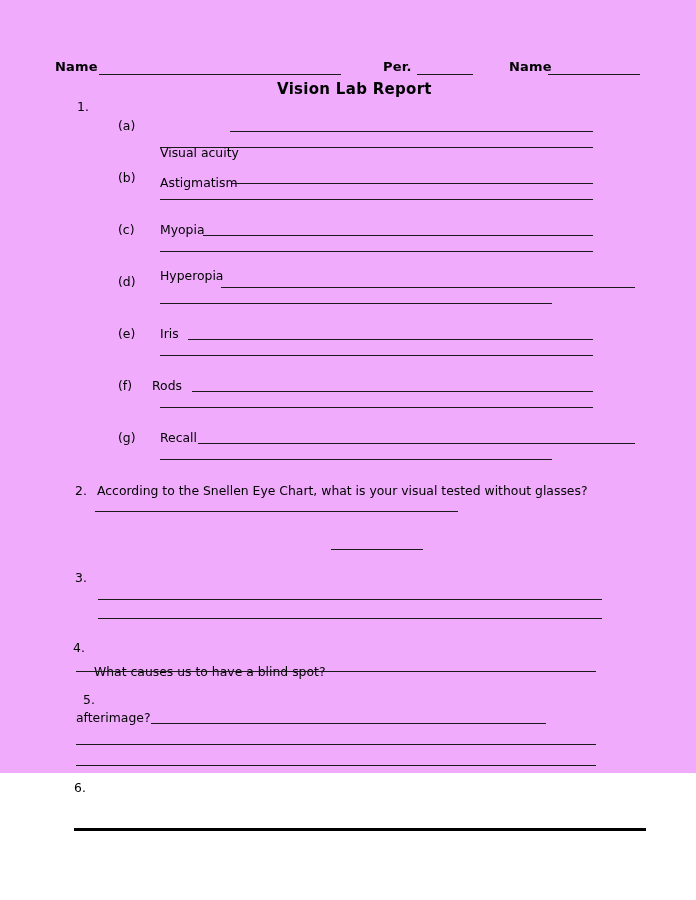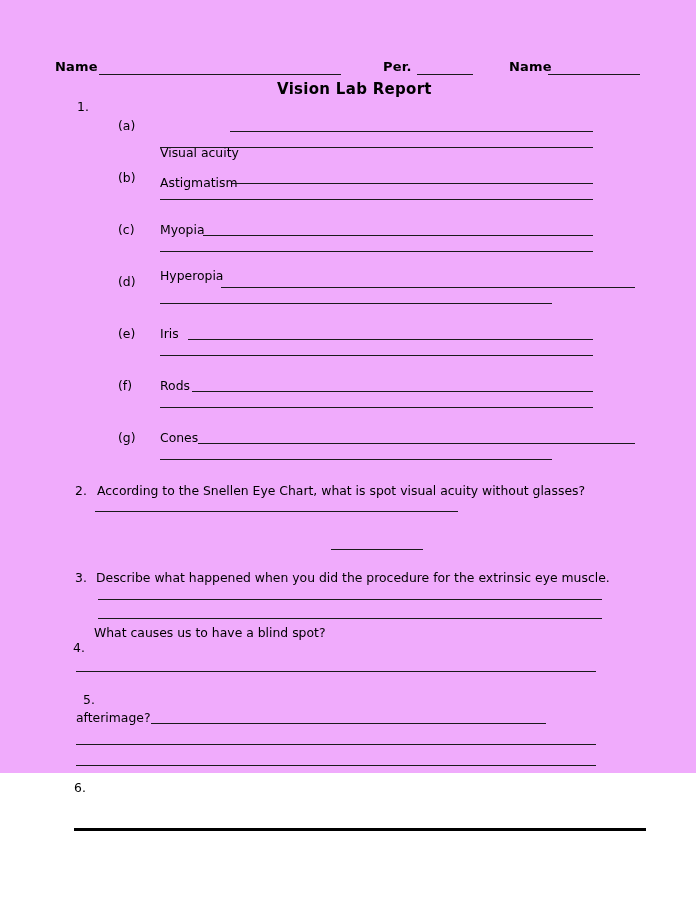--- a/index.html
+++ b/index.html
@@ -124,42 +124,41 @@
   <span class="term" style="left:160px; top:268px;">Hyperopia</span>
   <span class="rule" style="left:221px; top:287px; width:414px;"></span>
   <span class="rule" style="left:160px; top:303px; width:392px;"></span>
 
   <span class="letter" style="left:118px; top:326px;">(e)</span>
   <span class="term" style="left:160px; top:326px;">Iris </span>
   <span class="rule" style="left:188px; top:339px; width:405px;"></span>
   <span class="rule" style="left:160px; top:355px; width:433px;"></span>
 
   <span class="letter" style="left:118px; top:378px;">(f)</span>
-  <span class="term" style="left:160px; top:378px;">Rods</span>
+  <span class="term" style="left:152px; top:378px;">Rods</span>
   <span class="rule" style="left:192px; top:391px; width:401px;"></span>
   <span class="rule" style="left:160px; top:407px; width:433px;"></span>
 
   <span class="letter" style="left:118px; top:430px;">(g)</span>
-  <span class="term" style="left:160px; top:430px;">Cones</span>
+  <span class="term" style="left:160px; top:430px;">Recall</span>
   <span class="rule" style="left:198px; top:443px; width:437px;"></span>
   <span class="rule" style="left:160px; top:459px; width:392px;"></span>
 
   <span class="num" style="left:75px; top:483px;">2.</span>
-  <span class="qtext" style="left:97px; top:483px;">According to the Snellen Eye Chart, what is spot visual acuity without glasses?</span>
+  <span class="qtext" style="left:97px; top:483px;">According to the Snellen Eye Chart, what is your visual tested without glasses?</span>
   <span class="rule" style="left:95px; top:511px; width:363px;"></span>
 
   <span class="rule" style="left:331px; top:549px; width:92px;"></span>
 
   <span class="num" style="left:75px; top:570px;">3.</span>
-  <span class="qtext" style="left:96px; top:570px;">Describe what happened when you did the procedure for the extrinsic eye muscle.</span>
   <span class="rule" style="left:98px; top:599px; width:504px;"></span>
   <span class="rule" style="left:98px; top:618px; width:504px;"></span>
 
   <span class="num" style="left:73px; top:640px;">4.</span>
-  <span class="qtext" style="left:94px; top:625px;text-align:center;">What causes us to have a blind spot?</span>
+  <span class="qtext" style="left:94px; top:664px;text-align:center;">What causes us to have a blind spot?</span>
   <span class="rule" style="left:76px; top:671px; width:520px;"></span>
 
   <span class="num" style="left:83px; top:692px;">5.</span>
   <span class="qtext" style="left:76px; top:710px;">afterimage?</span>
   <span class="rule" style="left:151px; top:723px; width:395px;"></span>
   <span class="rule" style="left:76px; top:744px; width:520px;"></span>
   <span class="rule" style="left:76px; top:765px; width:520px;"></span>
 
   <span class="num" style="left:74px; top:780px;">6.</span>
 

